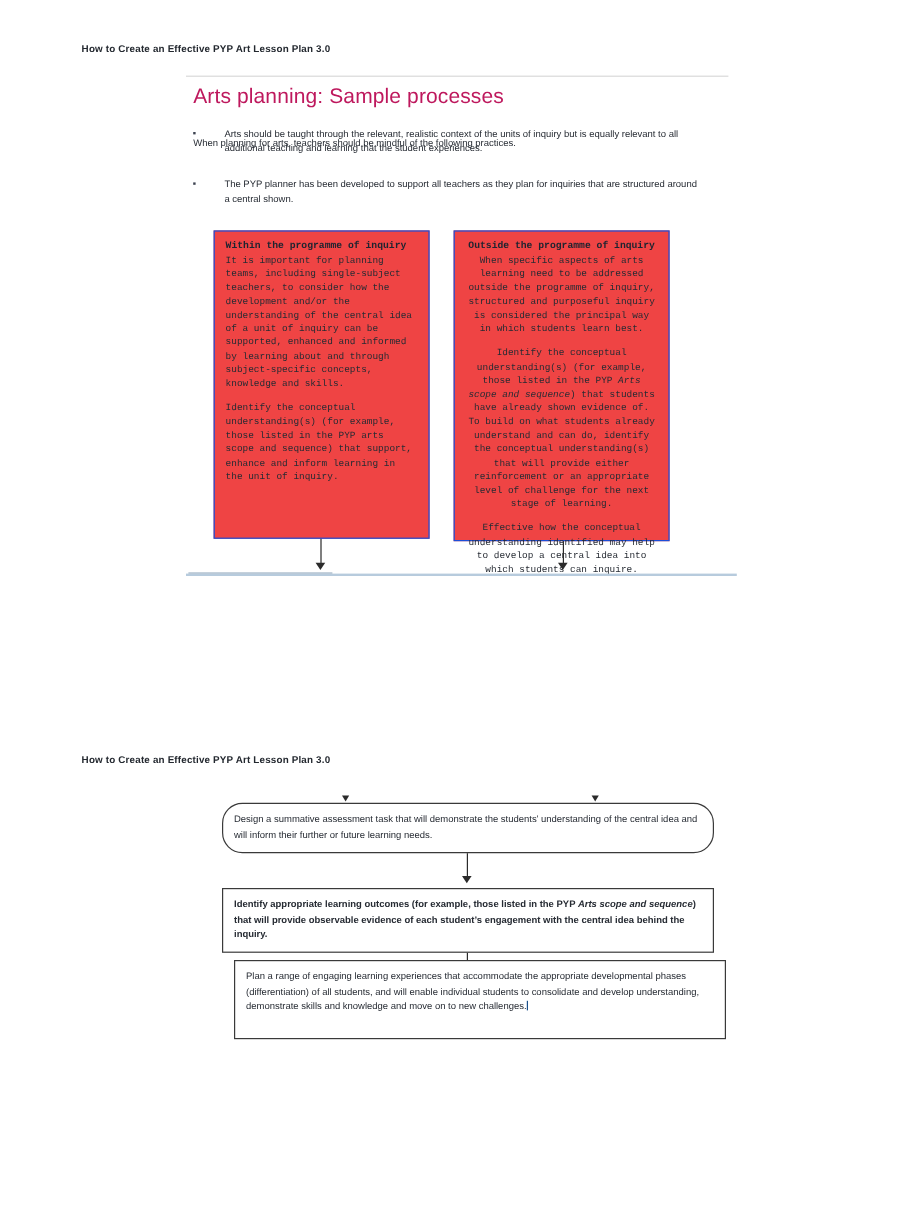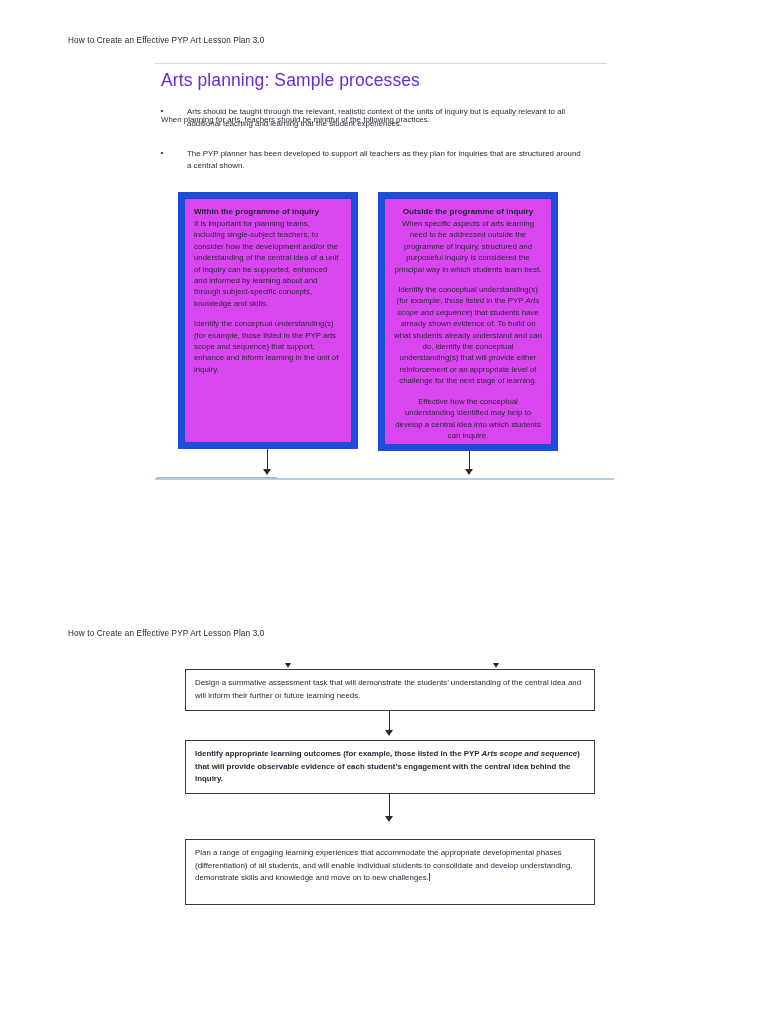--- a/index.html
+++ b/index.html
@@ -15,41 +15,41 @@
     color: #2e3440;
     overflow: hidden;
   }
 
   .page { position: absolute; left: 0; top: 0; width: 768px; height: 1024px; }
 
   
   .running-head {
     position: absolute;
     font-size: 8.2px;
-    font-weight: normal;
+    font-weight: bold;
     letter-spacing: .15px;
     color: #23282f;
     white-space: nowrap;
   }
   #head-1 { left: 68px; top: 36px; }
   #head-2 { left: 68px; top: 629px; }
 
   
   .rule-top {
     position: absolute;
     left: 155px; top: 63px;
     width: 452px; height: 1px;
     background: #d9d9d9;
   }
   .section-title {
     position: absolute;
     left: 161px; top: 70px;
     font-size: 17.5px;
     font-weight: normal;
-    color: #6d28d9;
+    color: #be185d;
     letter-spacing: .1px;
     white-space: nowrap;
   }
 
   
   .intro-lead {
     position: absolute;
     left: 161px; top: 114px;
     width: 450px;
     font-size: 7.9px;
@@ -70,23 +70,24 @@
     position: absolute;
     left: 0; top: 4px;
     width: 2.4px; height: 2.4px;
     background: #3c4250;
   }
   .bullet-text { display: block; padding-left: 26px; }
 
   
   .flowbox {
     position: absolute;
-    border: 7px solid #1d4ed8;
-    background: #d946ef;
+    border: 1px solid #1d4ed8;
+    background: #ef4444;
     box-sizing: border-box;
+    font-family: Liberation Mono, monospace;
   }
   #box-within {
     left: 178px; top: 192px;
     width: 180px; height: 257px;
     padding: 7px 9px 6px 9px;
   }
   #box-outside {
     left: 378px; top: 192px;
     width: 180px; height: 259px;
     padding: 7px 9px 6px 9px;
@@ -153,23 +154,23 @@
   
   .lowbox {
     position: absolute;
     left: 185px;
     width: 410px;
     border: 1px solid #3a3a3a;
     background: #ffffff;
     box-sizing: border-box;
     padding: 7px 9px 7px 9px;
   }
-  #low-box-0 { top: 669px; height: 42px; }
+  #low-box-0 { top: 669px; height: 42px; border-radius: 17px; }
   #low-box-1 { top: 740px; height: 54px; font-weight: bold; }
-  #low-box-2 { top: 839px; height: 66px; }
+  #low-box-2 { top: 800px; height: 66px; margin-left: 10px; }
   .lowbox p {
     margin: 0;
     font-size: 7.9px;
     line-height: 12.6px;
     color: #262b33;
   }
   .lowbox em { font-style: italic; }
 
   .caret {
     display: inline-block;

